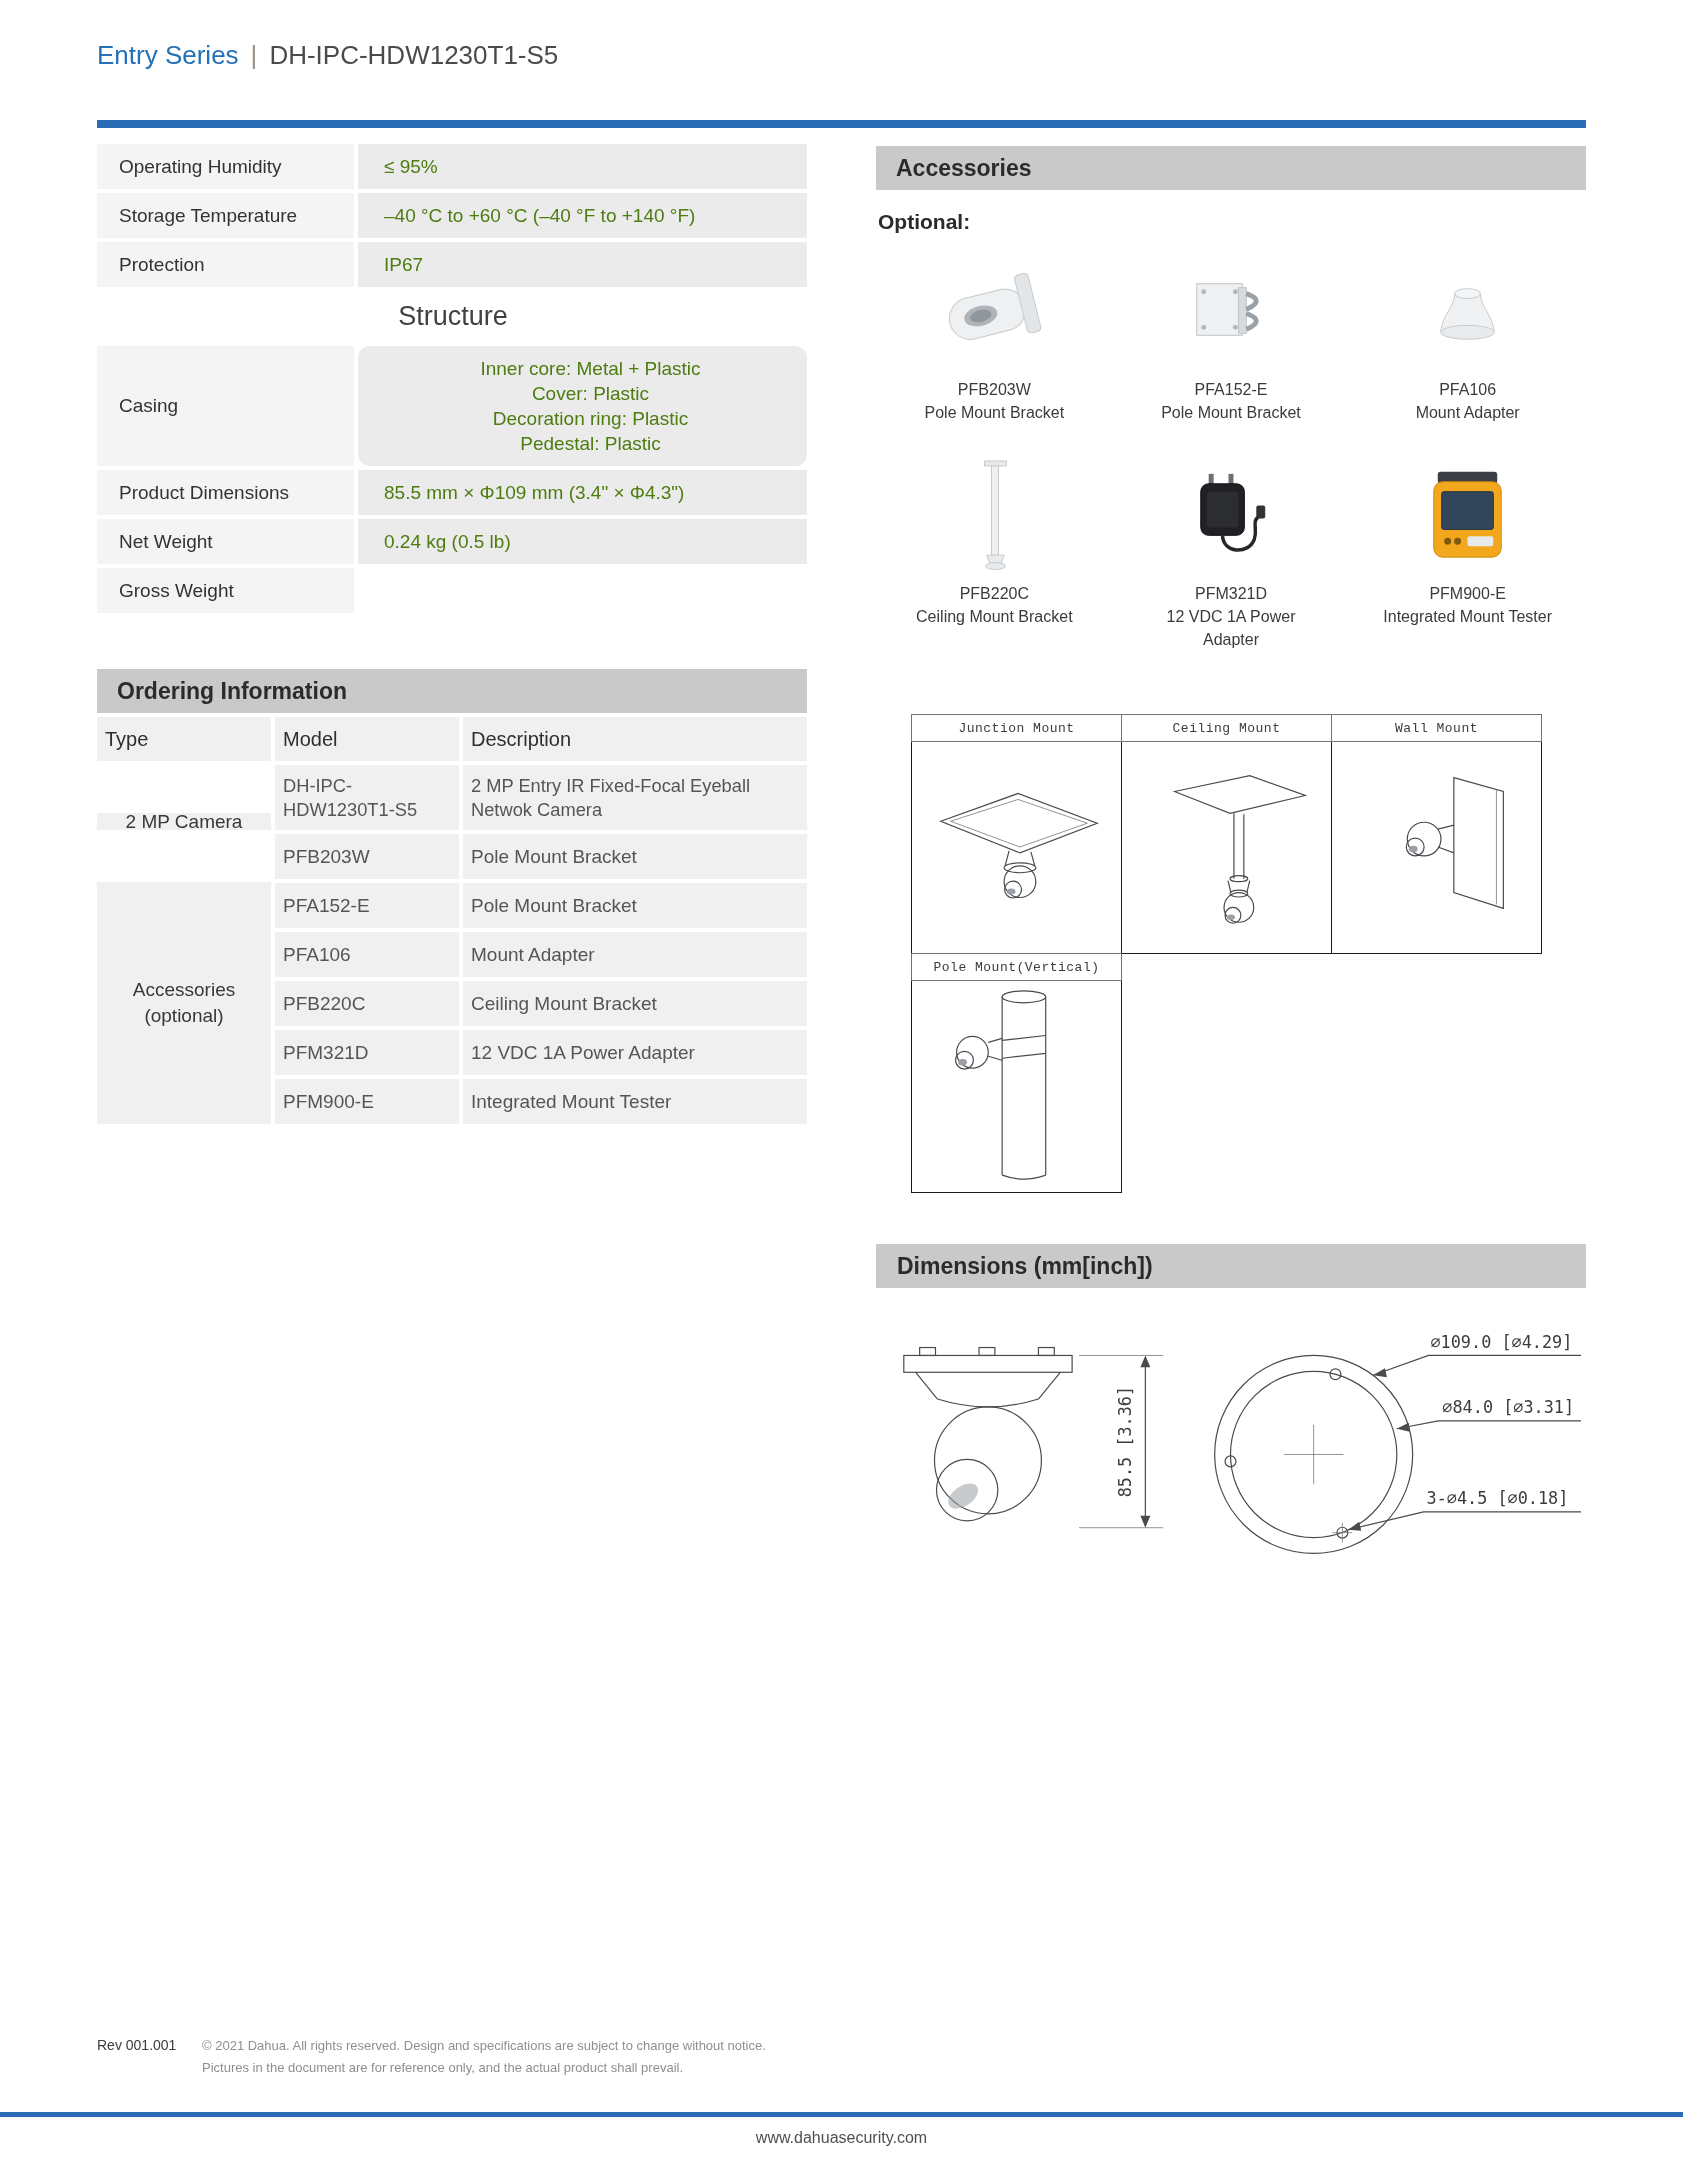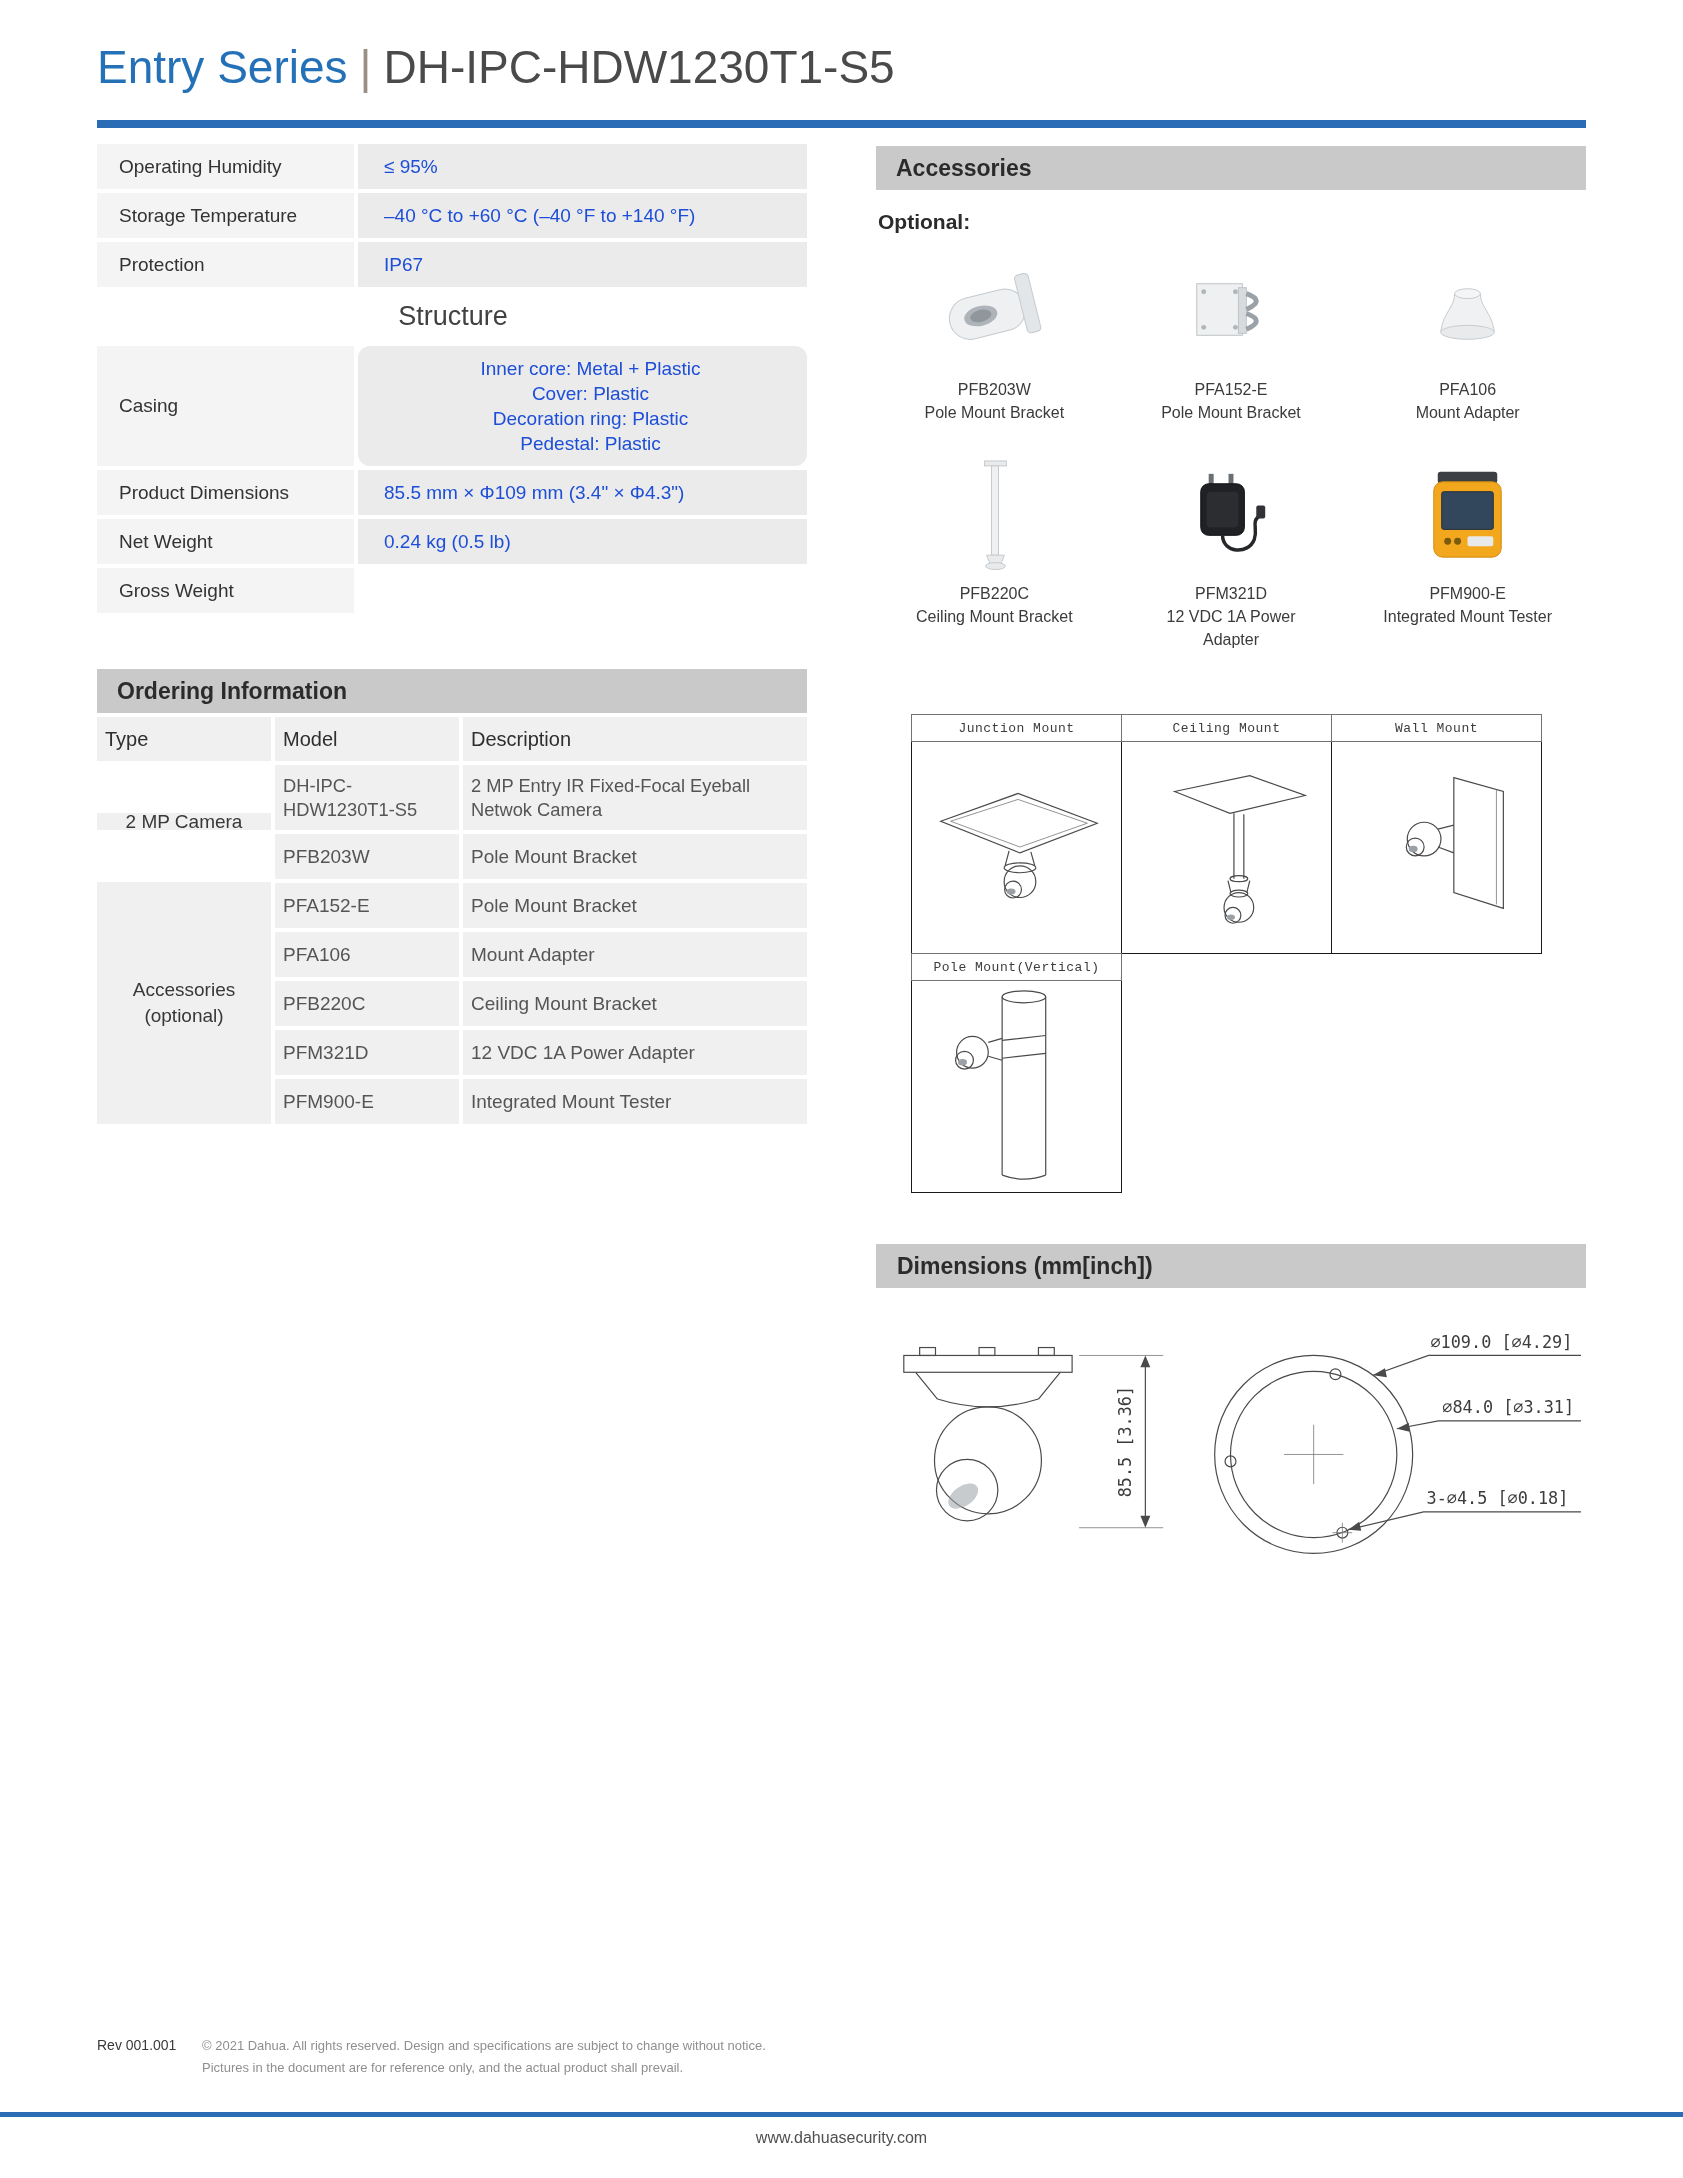--- a/index.html
+++ b/index.html
@@ -1,31 +1,31 @@
 <!DOCTYPE html>
 <html><head>
 <meta charset="utf-8">
 <style>
   html,body{margin:0;padding:0;background:#ffffff;}
   body{width:1683px;height:2178px;position:relative;font-family:"Liberation Sans",sans-serif;color:#3a3a3a;overflow:hidden;}
 
   
-  .title{position:absolute;left:97px;top:40px;font-size:46px;white-space:nowrap;}
+  .title{position:absolute;left:97px;top:40px;font-size:26px;white-space:nowrap;}
   .title .series{color:#2471b8;}
   .title .sep{color:#9a8f83;margin:0 12px;font-weight:300;}
   .title .model{color:#4a4a4a;}
   .rule{position:absolute;left:97px;top:120px;width:1489px;height:8px;background:#2a6cb5;}
 
   
   .spec{position:absolute;left:97px;top:144px;width:710px;text-align:center;}
   .srow{display:flex;gap:4px;margin-bottom:4px;}
   .slabel{width:257px;min-height:45px;background:#f4f4f4;display:flex;align-items:center;
           box-sizing:border-box;padding:8px 8px 8px 22px;font-size:19px;color:#333;}
   .sval{flex:1;min-height:45px;background:#ebebeb;display:flex;align-items:center;
-        box-sizing:border-box;padding:8px 10px 8px 26px;font-size:19px;color:#1d4ed8;}
+        box-sizing:border-box;padding:8px 10px 8px 26px;font-size:19px;color:#4d7c0f;}
   .sval.multi{display:block;line-height:25px;padding-top:10px;padding-bottom:10px;border-radius:12px;}
   .sec-head{font-size:27px;color:#414141;margin:12px 0 13px 2px;line-height:34px;}
 
   
   .block-bar{background:#c9c9c9;height:44px;display:flex;align-items:center;box-sizing:border-box;
              padding-left:20px;font-size:23px;font-weight:bold;color:#2b2b2b;}
 
   
   .ordering{position:absolute;left:97px;top:669px;width:710px;}
   .og{display:grid;grid-template-columns:174px 184px 344px;grid-template-rows:44px 65px repeat(6,45px);gap:4px;margin-top:4px;}

